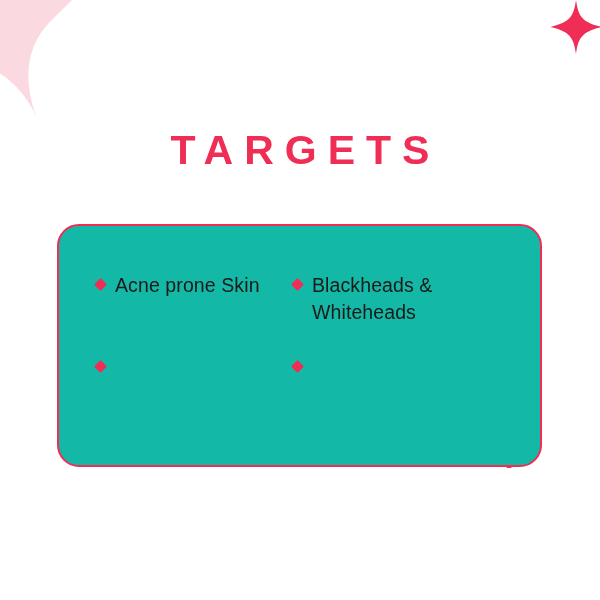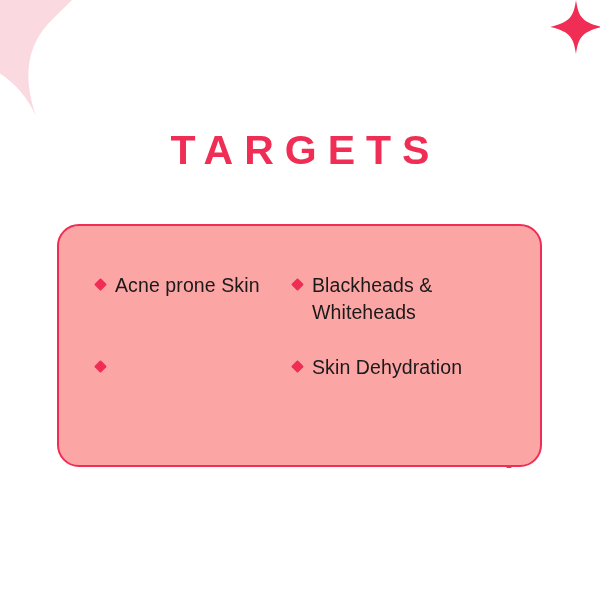--- a/index.html
+++ b/index.html
@@ -76,21 +76,21 @@
   
   .card {
     position: absolute;
     left: 57px;
     top: 224px;
     width: 485px;
     height: 243px;
     box-sizing: border-box;
     border: 2px solid #ef2d55;
     border-radius: 22px;
-    background: #fca5a5;
+    background: #14b8a6;
   }
 
   .targets-grid {
     position: absolute;
     left: 37px;
     top: 46px;
     width: 420px;
     display: grid;
     grid-template-columns: 197px 223px;
     grid-auto-rows: auto;
@@ -161,19 +161,18 @@
         <span class="bullet"></span>
         <span class="target-label">Blackheads &amp; Whiteheads</span>
       </div>
 
       <div class="target-item col-left">
         <span class="bullet"></span>
       </div>
 
       <div class="target-item col-right">
         <span class="bullet"></span>
-        <span class="target-label">Skin Dehydration</span>
       </div>
 
     </div>
   </div>
 
 </div>
 
 </body></html>

